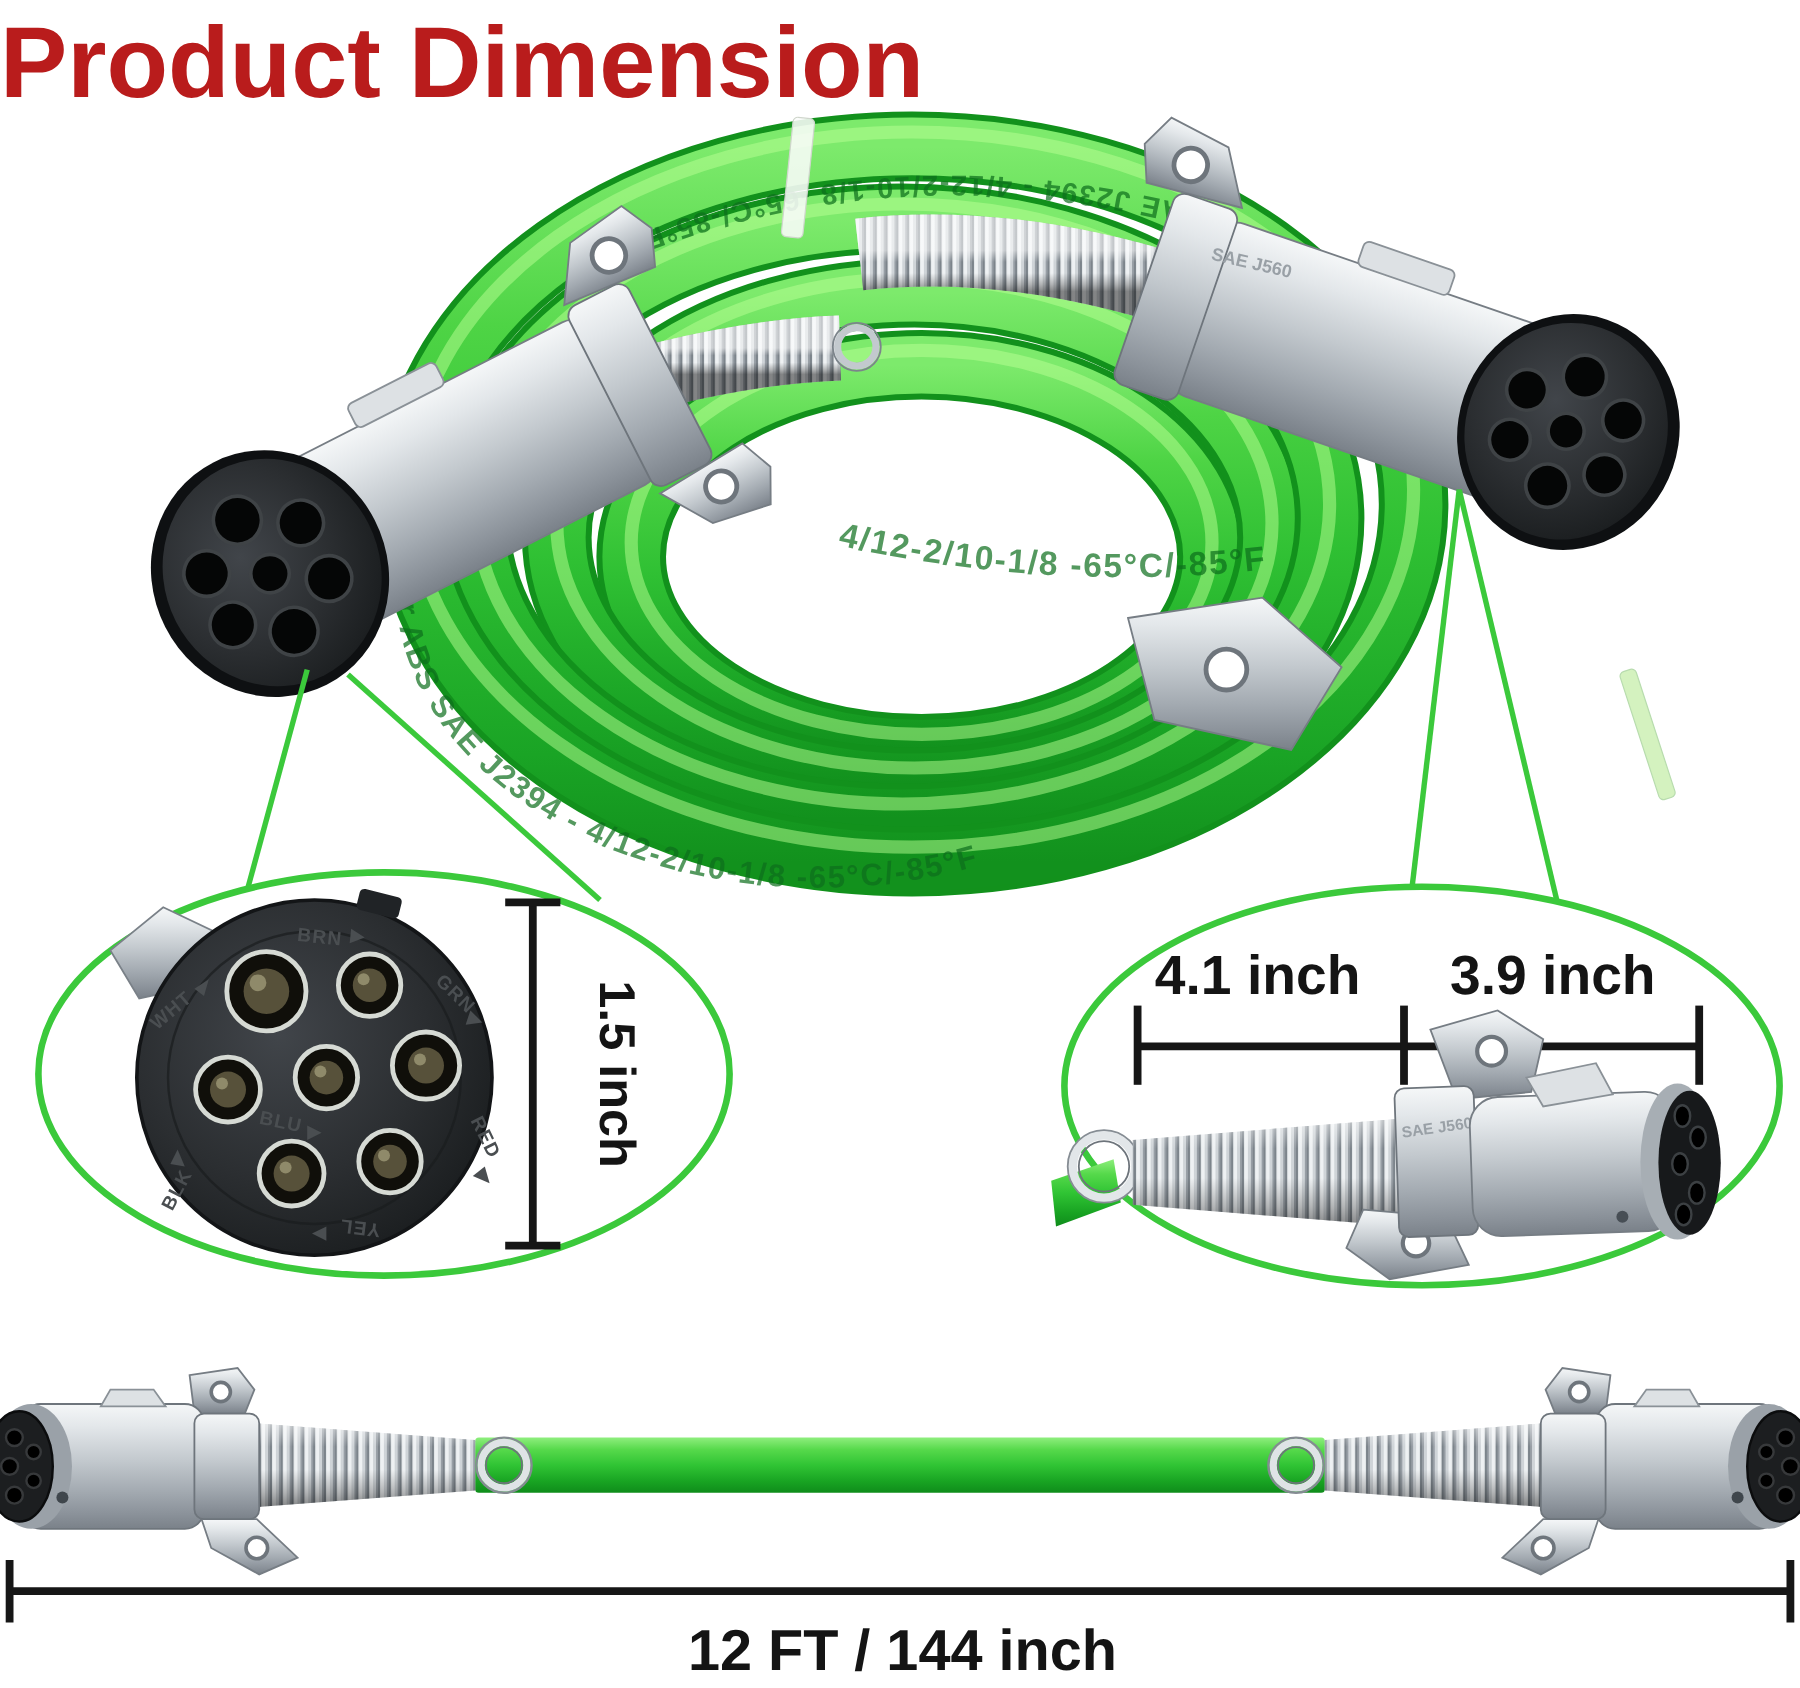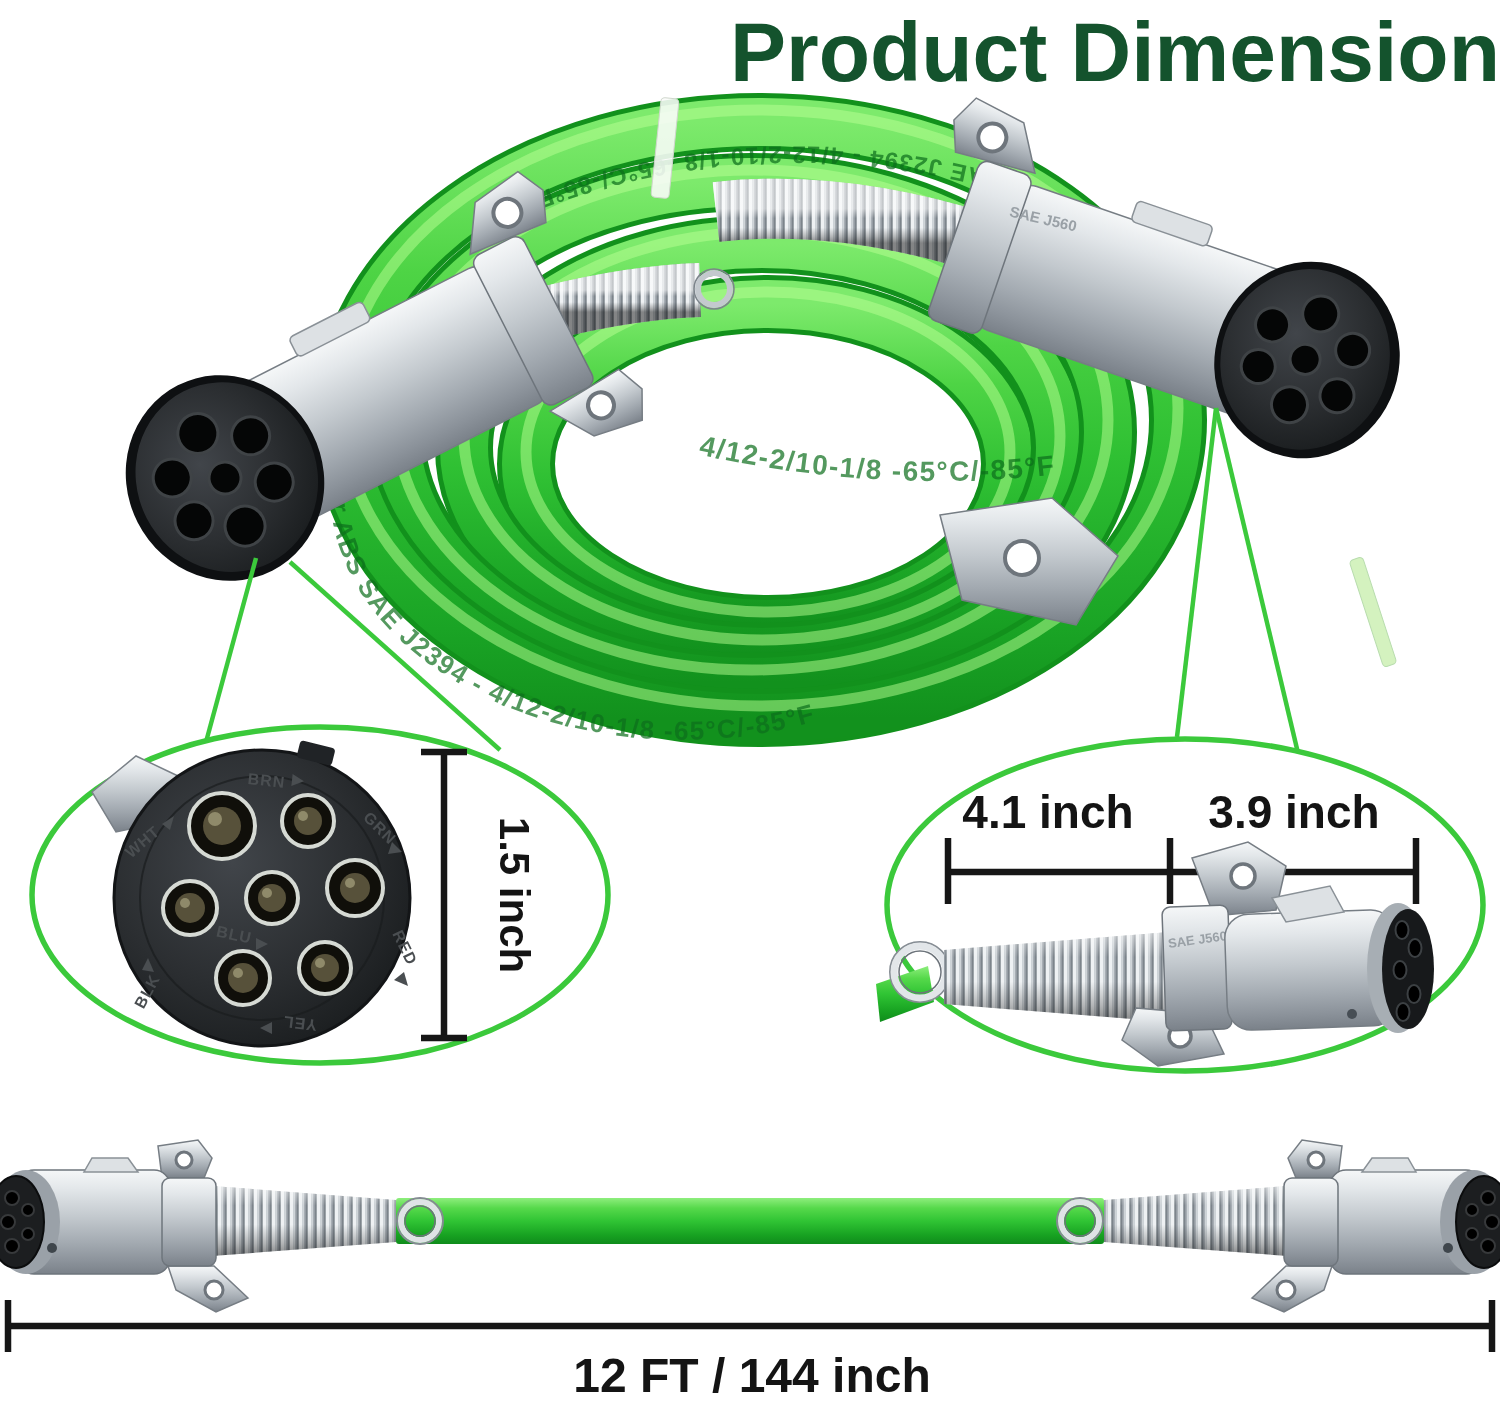--- a/index.html
+++ b/index.html
@@ -1,19 +1,19 @@
 <!DOCTYPE html>
 <html><head>
 <meta charset="utf-8">
 <style>
   html,body{margin:0;padding:0;background:#fff;}
   body{width:1500px;height:1407px;position:relative;font-family:"Liberation Sans",sans-serif;overflow:hidden;}
   .title{
-    position:absolute;top:4px;left:0;width:100%;text-align:right;
-    font-size:84px;font-weight:700;letter-spacing:0px;color:#14532d;
+    position:absolute;top:4px;left:0;width:100%;text-align:left;
+    font-size:84px;font-weight:700;letter-spacing:0px;color:#b91c1c;
     font-family:"Liberation Sans",sans-serif;
   }
   svg{position:absolute;left:0;top:0;}
   svg text{font-family:"Liberation Sans",sans-serif;}
   .dim{font-weight:700;font-size:46px;fill:#141414;}
   .dimv{font-weight:700;font-size:42px;fill:#141414;}
   .dimbig{font-weight:700;font-size:48px;fill:#141414;}
   .print{font-weight:700;fill:#0d6e1c;opacity:.7;letter-spacing:1.5px;}
   .pinlab{font-weight:700;font-size:16px;fill:#4a4e51;letter-spacing:1px;}
   .stamp{font-weight:700;fill:#99a0a6;}

